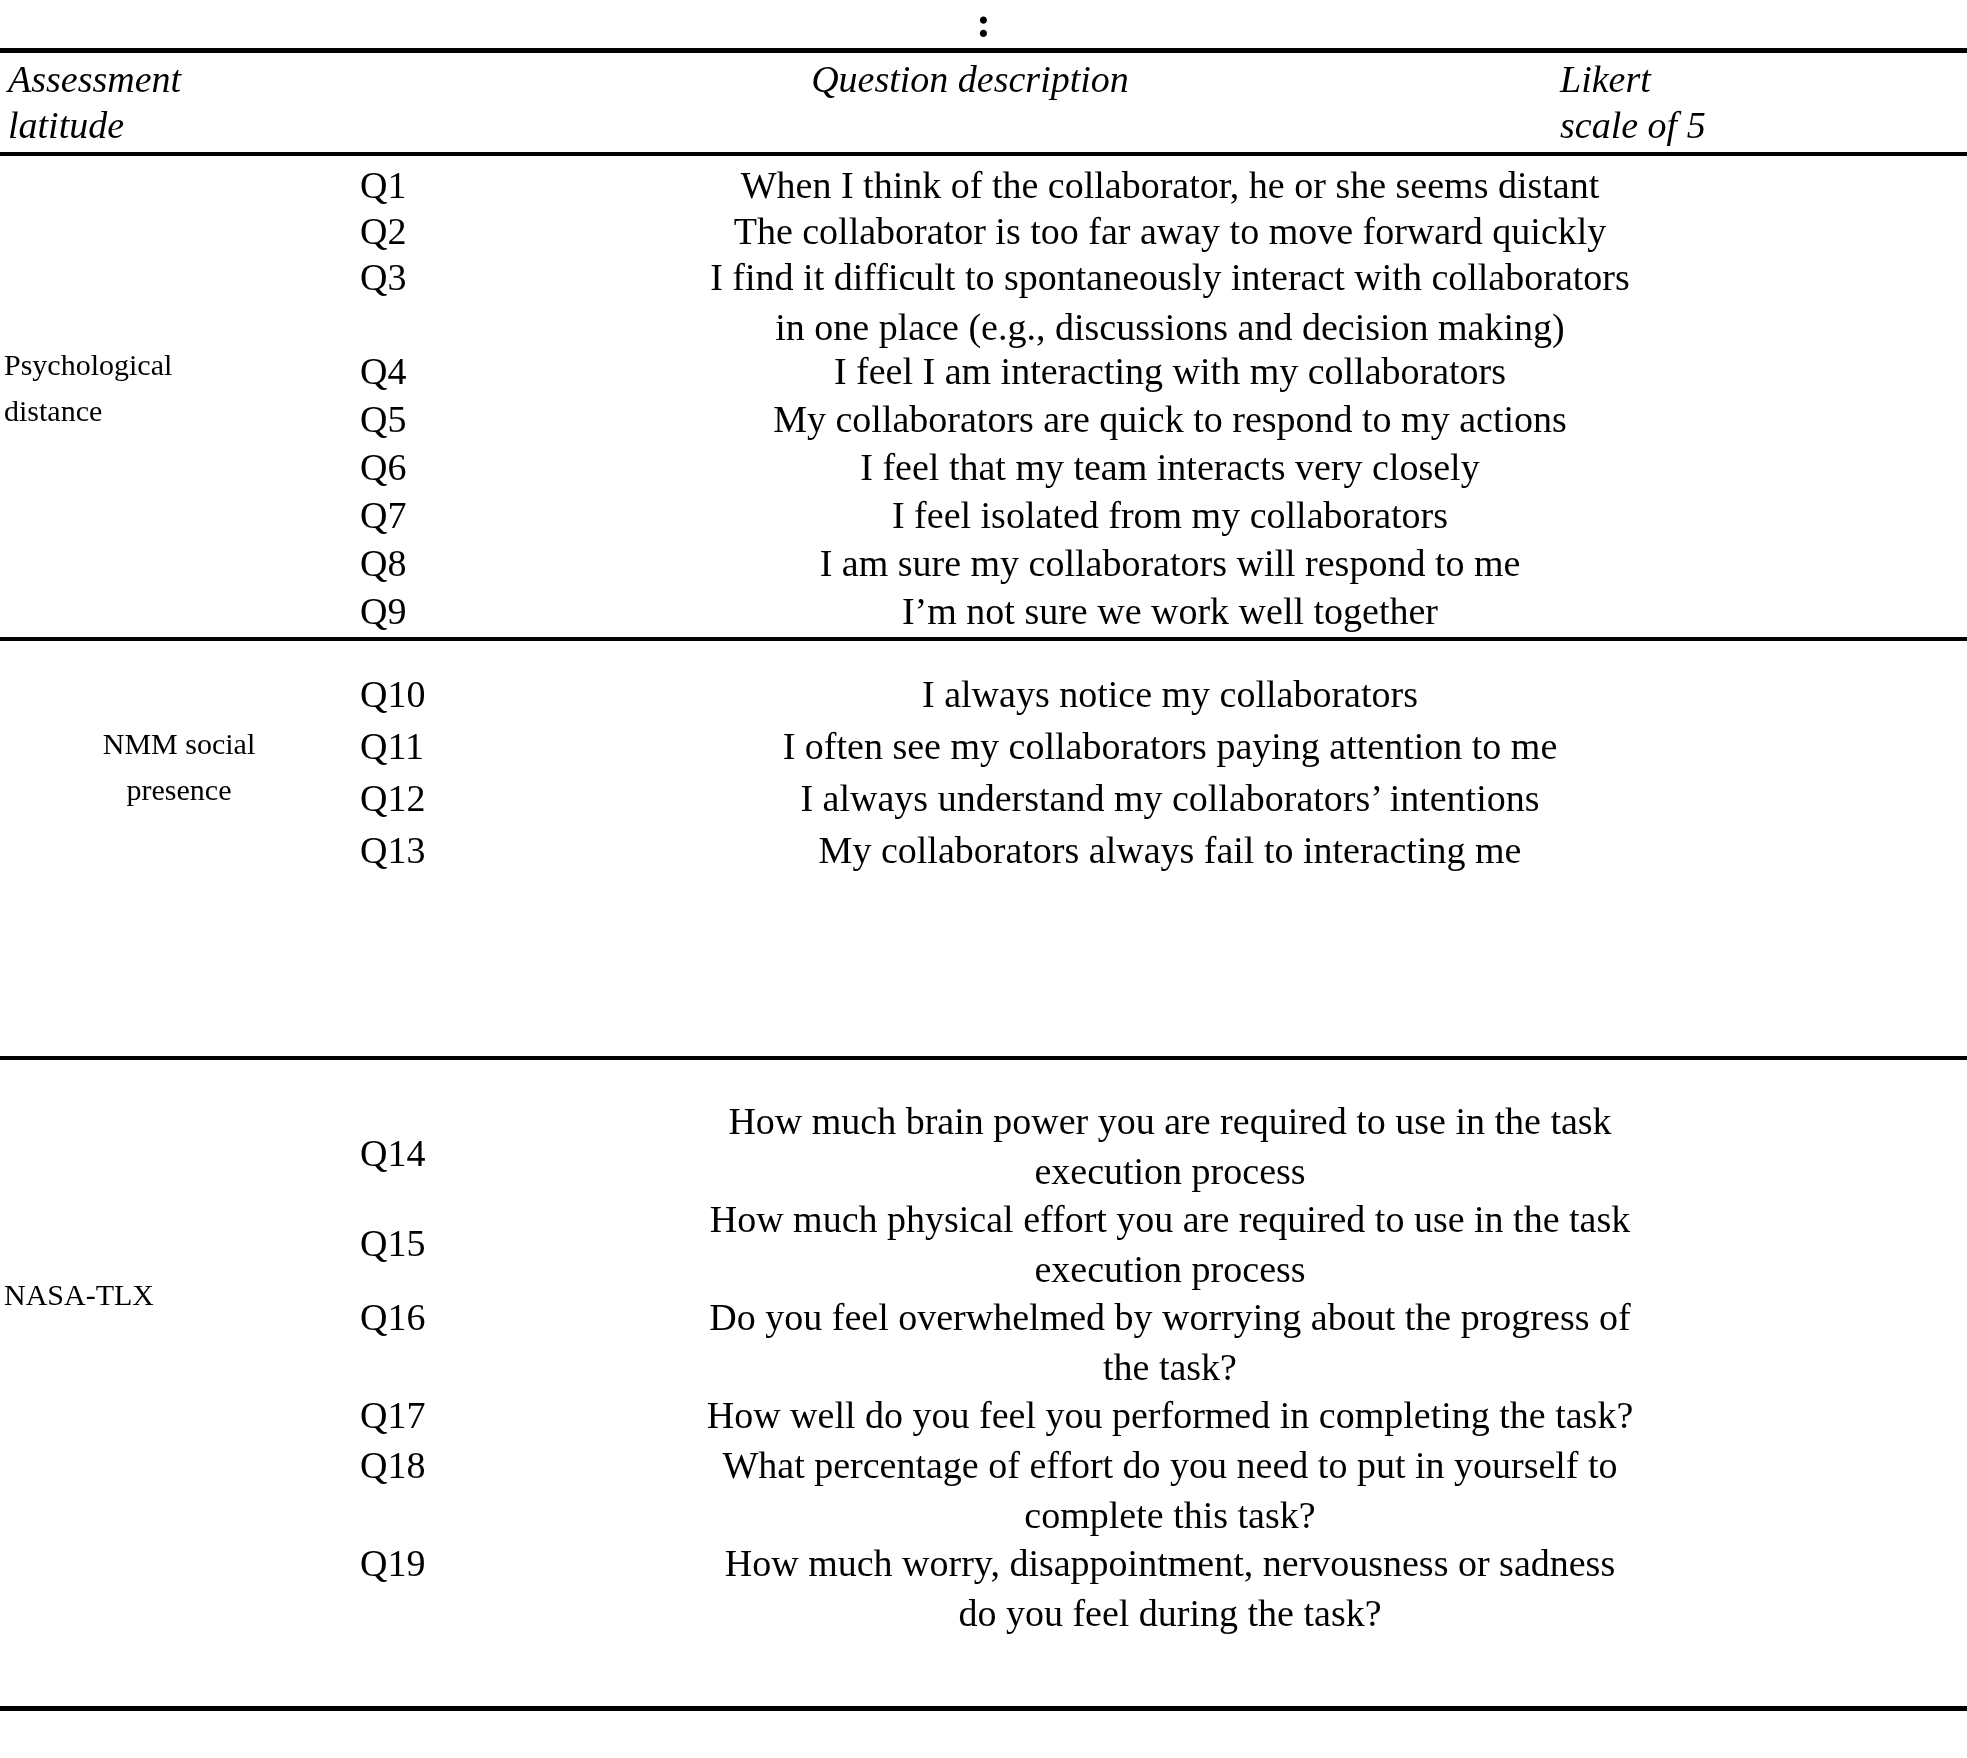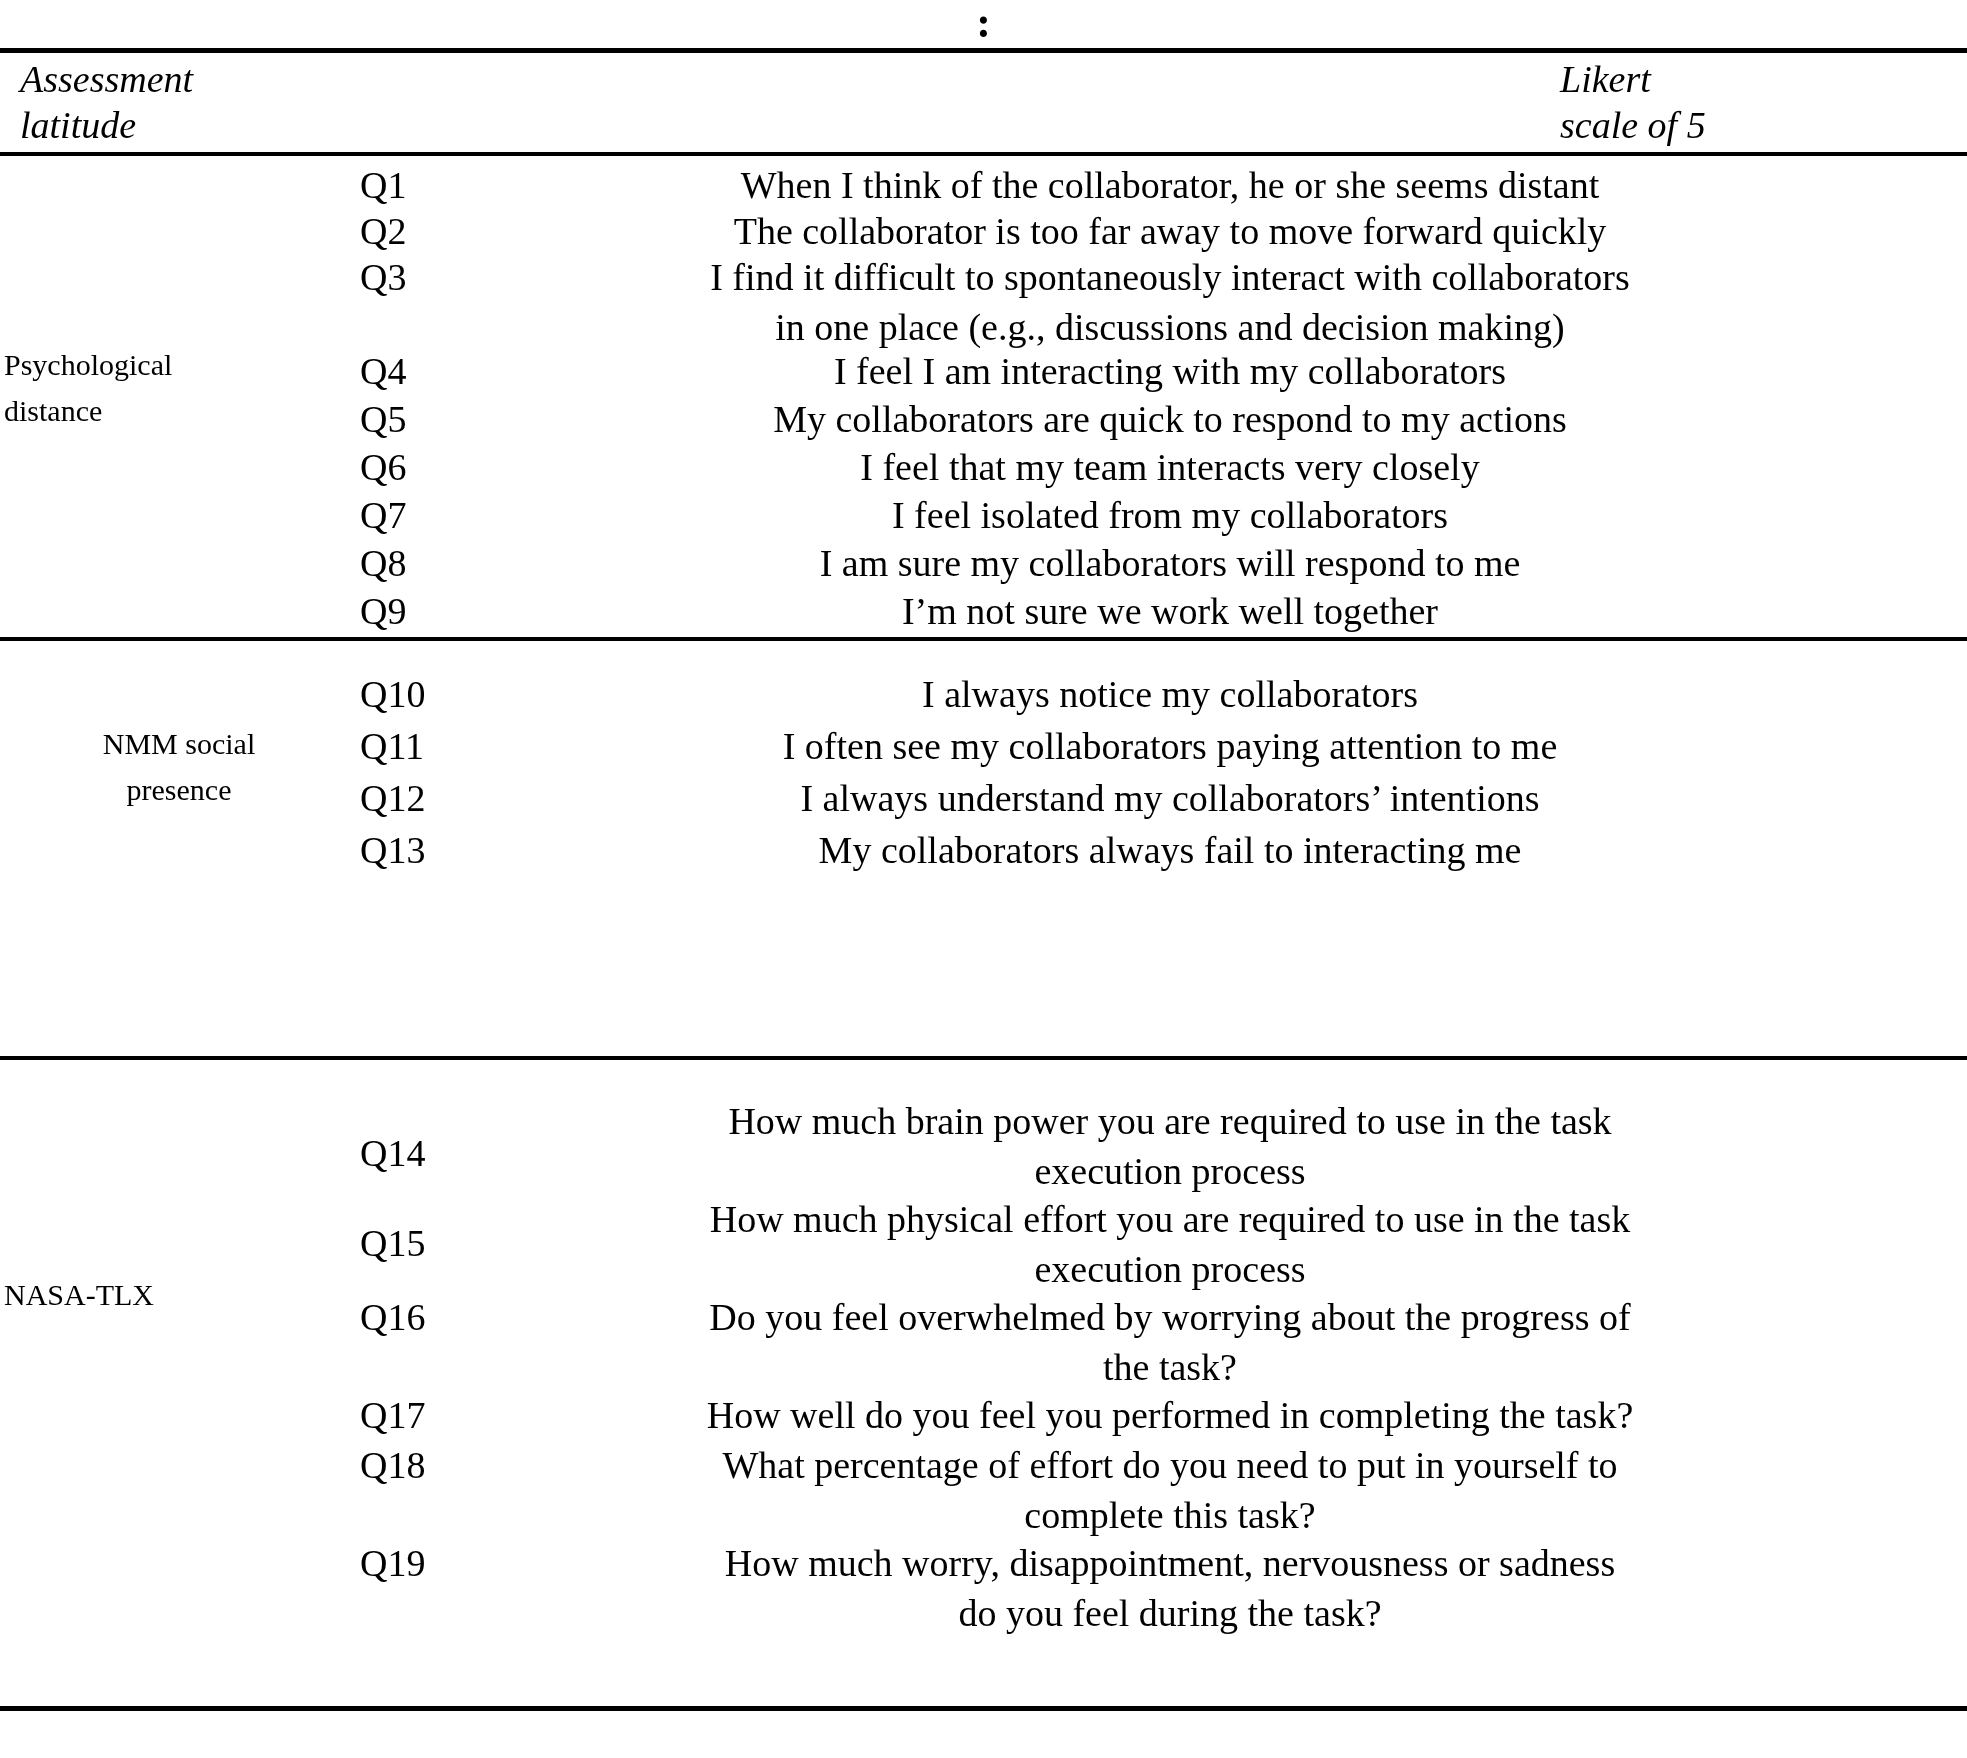--- a/index.html
+++ b/index.html
@@ -53,21 +53,21 @@
     width: 1967px;
     height: 100px;
   }
   .th {
     position: absolute;
     font-style: italic;
     font-size: 38px;
     line-height: 46px;
   }
   .th-latitude {
-    left: 20px;
+    left: 8px;
     top: 4px;
     width: 340px;
     text-align: left;
   }
   .th-question {
     left: 420px;
     top: 4px;
     width: 1100px;
     text-align: center;
   }
@@ -120,20 +120,21 @@
 
 <div class="page">
 
   <div class="cont-marker">:</div>
 
   <div class="rule rule-thick" style="top:48px;"></div>
 
   <div class="thead">
     <div class="th th-latitude" style="white-space: pre-line;">Assessment
 latitude</div>
+    <div class="th th-question">Question description</div>
     <div class="th th-likert" style="white-space: pre-line;">Likert
 scale of 5</div>
   </div>
 
   <div class="rule rule-thin" style="top:152px;"></div>
 
   <div class="section" id="sec-0" style="top:152px;">
     <div class="sec-label" style="top: 190px; white-space: pre-line;" style2="">Psychological
 distance</div>
 

